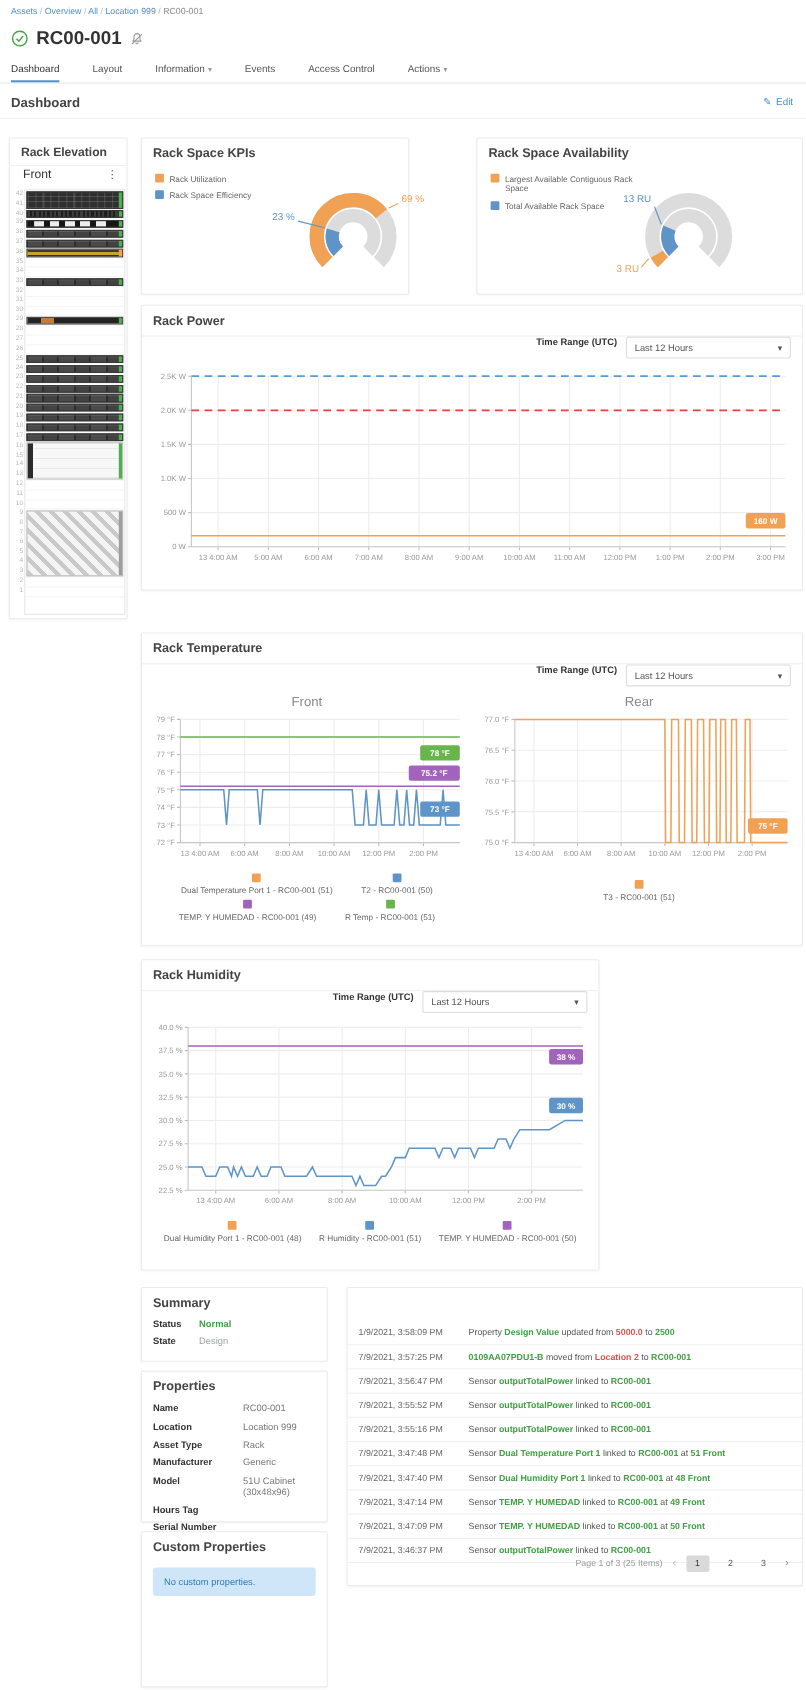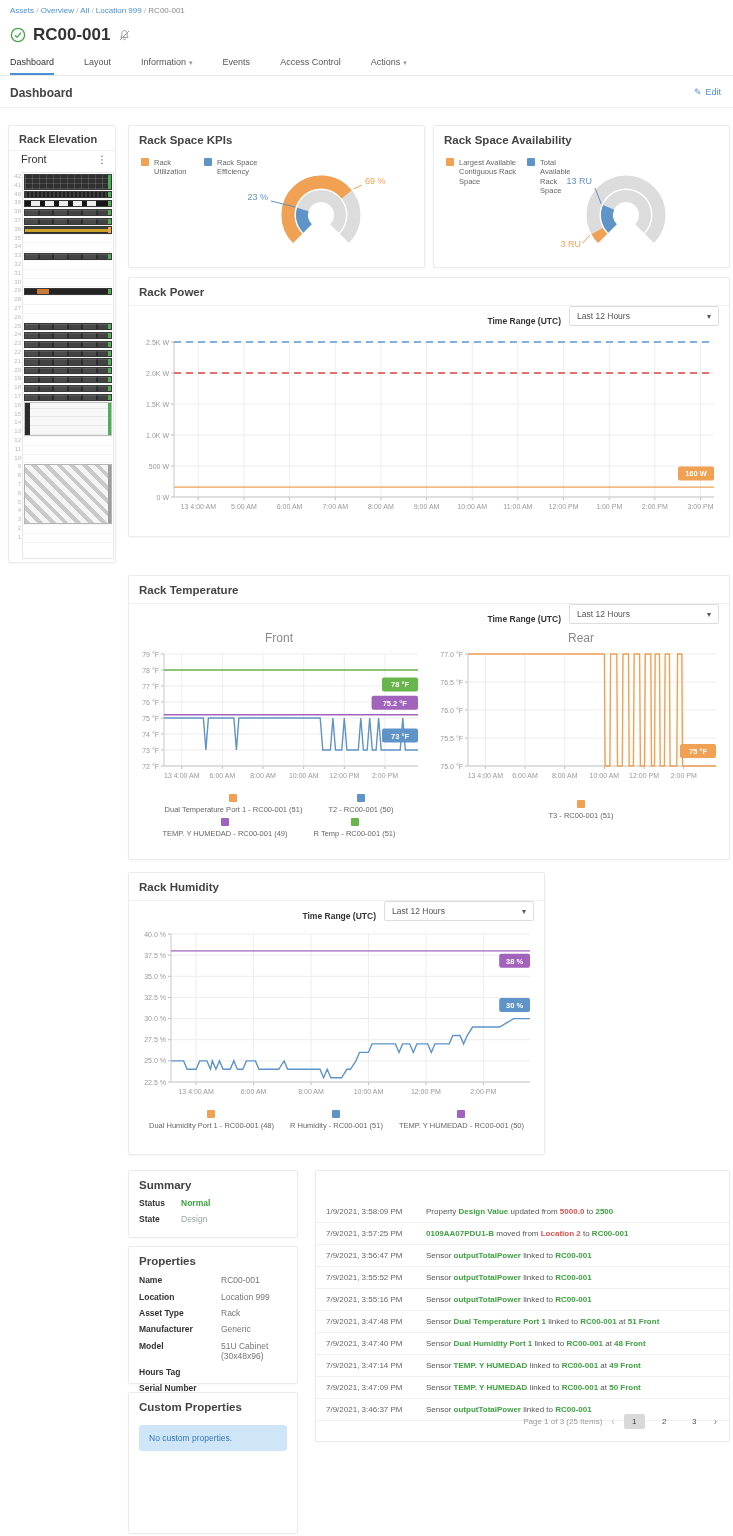--- a/index.html
+++ b/index.html
@@ -17,33 +17,33 @@
   .tab.active{color:#333;border-bottom:2px solid #4a90d2}
   .tab .caret{color:#999;font-size:7px;margin-left:3px}
   .tabbar-line{position:absolute;top:75px;left:0;width:733px;border-bottom:1px solid #e8e8e8}
   .section-title{position:absolute;top:86px;left:10px;font-size:12px;font-weight:bold;color:#444}
   .edit-btn{position:absolute;top:87px;right:12px;display:flex;gap:4px;font-size:9px;color:#4a90d2;align-items:center;cursor:pointer}
   .section-line{position:absolute;top:107px;left:0;width:733px;border-bottom:1px solid #f0f0f0}
   
   .panel{position:absolute;background:#fff;border:1px solid #ebebeb;border-radius:2px;box-shadow:0 1px 2px rgba(0,0,0,.03);box-sizing:border-box}
   .p-title{font-size:11.5px;font-weight:bold;color:#444;padding:8px 10px 7px}
   .p-title.line{border-bottom:1px solid #f0f0f0}
-  .time-range{position:absolute;right:10px;top:28px;display:flex;align-items:flex-end;gap:8px}
+  .time-range{position:absolute;right:10px;top:28px;display:flex;align-items:flex-start;gap:8px}
   .tr-label{font-size:8.5px;font-weight:bold;color:#333;white-space:nowrap}
   .tr-select{width:150px;height:20px;border:1px solid #ddd;border-radius:2px;display:flex;align-items:center;justify-content:space-between;padding:0 7px;font-size:8.5px;color:#555;background:#fff;cursor:pointer;box-sizing:border-box}
   .tr-caret{color:#555;font-size:8px}
   
   svg text{font-family:"Liberation Sans",sans-serif}
   .ax{font-size:7px;fill:#999}
   .badge-t{font-size:7.5px;fill:#fff;font-weight:bold}
   .gauge-lb{font-size:9px}
   .chart{position:absolute}
   .sub-head{position:absolute;font-size:12px;color:#8a8a8a}
   
-  .lg-h{position:absolute;display:flex;flex-direction:row;gap:6px}
+  .lg-h{position:absolute;display:flex;flex-direction:column;gap:6px}
   .lg-h-item{display:flex;align-items:flex-start;gap:5px;font-size:7.5px;color:#666;line-height:1.25}
   .lg-sq{width:8px;height:8px;border-radius:1px;flex:none;margin-top:0}
   .lg-v{position:absolute;display:flex;justify-content:center;gap:26px}
   .lg-v-item{display:flex;flex-direction:column;align-items:center;gap:3px;font-size:7.5px;color:#666;white-space:nowrap}
   .lg-rows{position:absolute;display:flex;flex-direction:column;gap:4px;align-items:center}
   .lg-row{display:flex;gap:26px;justify-content:center}
   
   .sum-row{display:flex;font-size:8.5px;padding:3px 10px}
   .sum-label{width:42px;font-weight:bold;color:#333;flex:none}
   .val-ok{color:#3fa142;font-weight:bold}
@@ -266,21 +266,21 @@
         <div class="rk-num" style="top: 308px;">7</div>
         <div class="rk-num" style="top: 316.8px;">6</div>
         <div class="rk-num" style="top: 325.6px;">5</div>
         <div class="rk-num" style="top: 334.4px;">4</div>
         <div class="rk-num" style="top: 343.2px;">3</div>
         <div class="rk-num" style="top: 352px;">2</div>
         <div class="rk-num" style="top: 360.8px;">1</div>
       </div>
   </div>
 
-  <div class="panel" style="left:128px;top:125px;width:297px;height:143px">
+  <div class="panel" style="left:128px;top:125px;width:244px;height:143px">
     <div class="p-title">Rack Space KPIs</div>
     <div class="chart" style="left:0;top:0"><svg width="295" height="140">
           <path d="M 168.67 112.33 A 33 33 0 1 1 215.33 112.33" fill="none" stroke="#dcdcdc" stroke-width="13"></path>
           <path d="M 168.67 112.33 A 33 33 0 1 1 217.75 68.37" fill="none" stroke="#f0a154" stroke-width="13"></path>
           <line x1="224.38786190454067" y1="63.05242976206823" x2="233" y2="59" stroke="#f0a154" stroke-width="1"></line>
           <text x="236" y="58" text-anchor="start" fill="#f0a154" class="gauge-lb">69 %</text>
           <path d="M 178.56 102.44 A 19 19 0 1 1 205.44 102.44" fill="none" stroke="#dcdcdc" stroke-width="12"></path>
           <path d="M 178.56 102.44 A 19 19 0 0 1 173.84 83.41" fill="none" stroke="#5e94c8" stroke-width="12"></path>
           <line x1="166.19358860044508" y1="81.0609112187278" x2="142" y2="75" stroke="#5e94c8" stroke-width="1"></line>
           <text x="139" y="74" text-anchor="end" fill="#5e94c8" class="gauge-lb">23 %</text>

